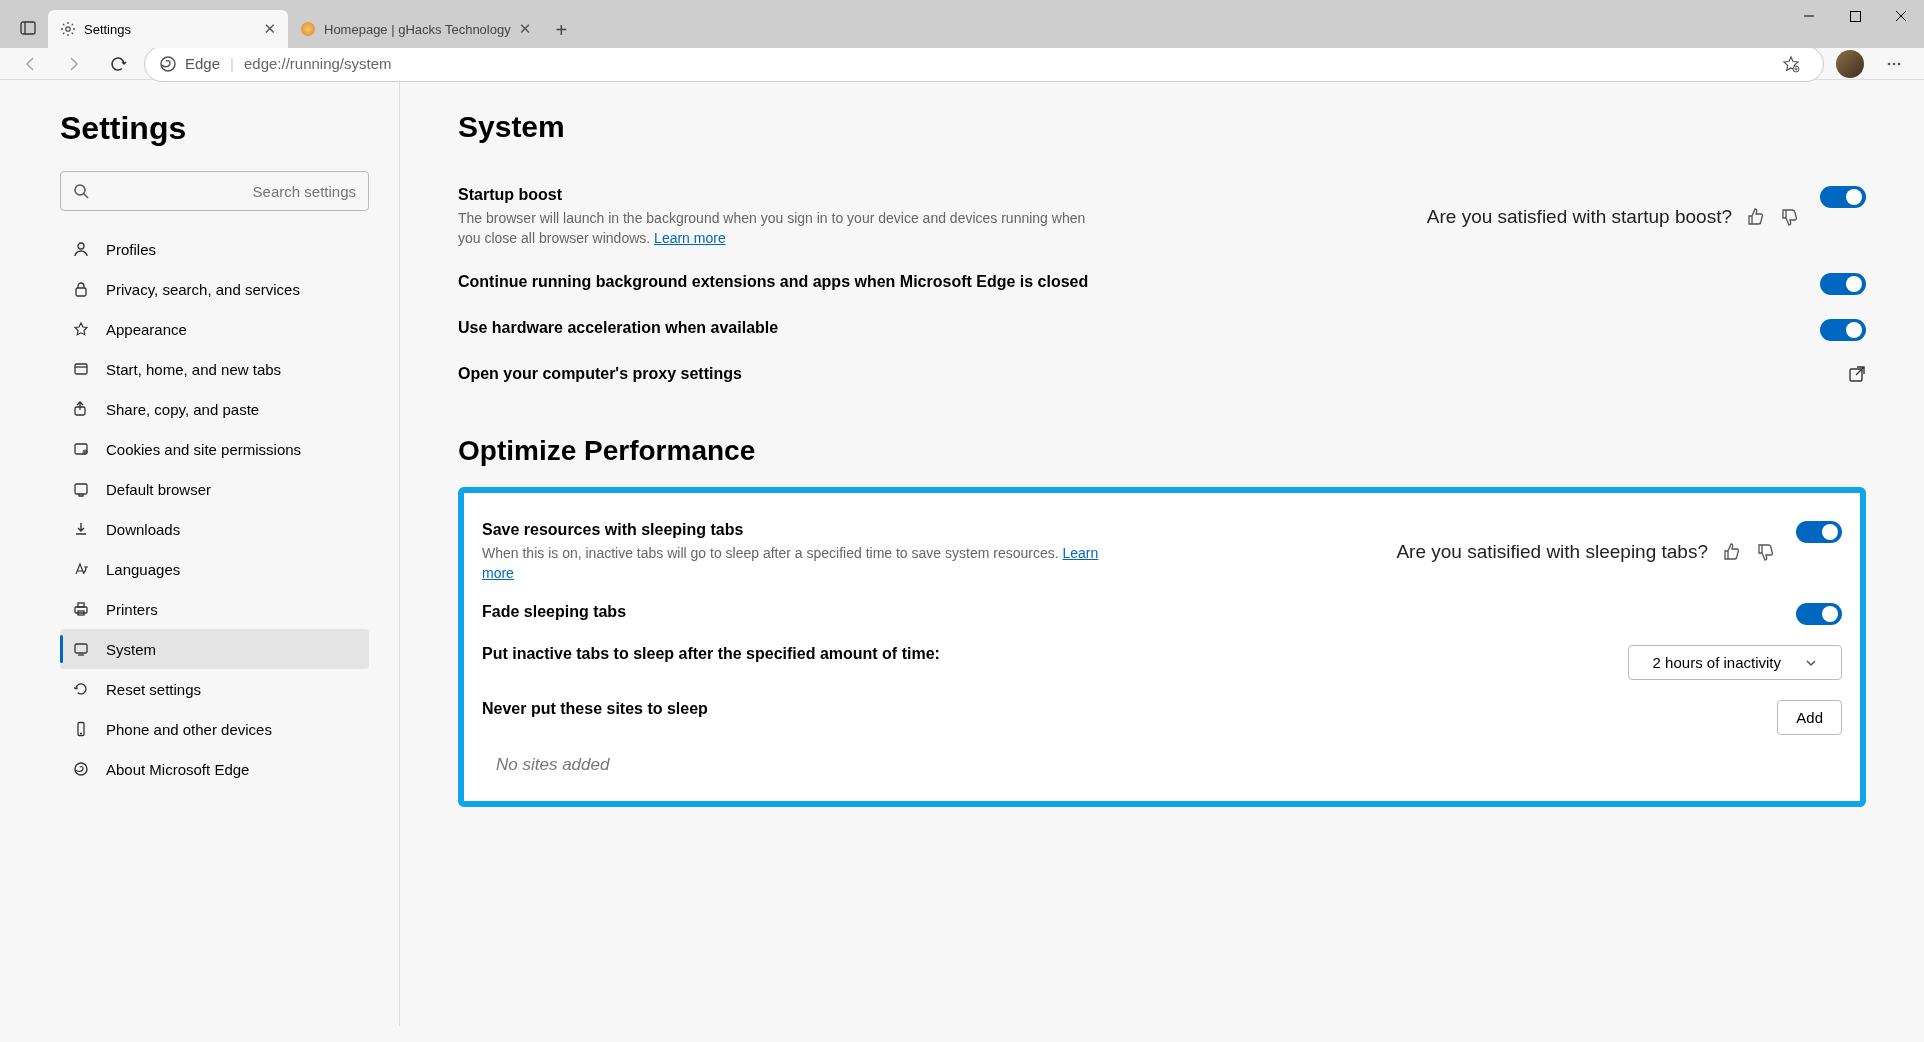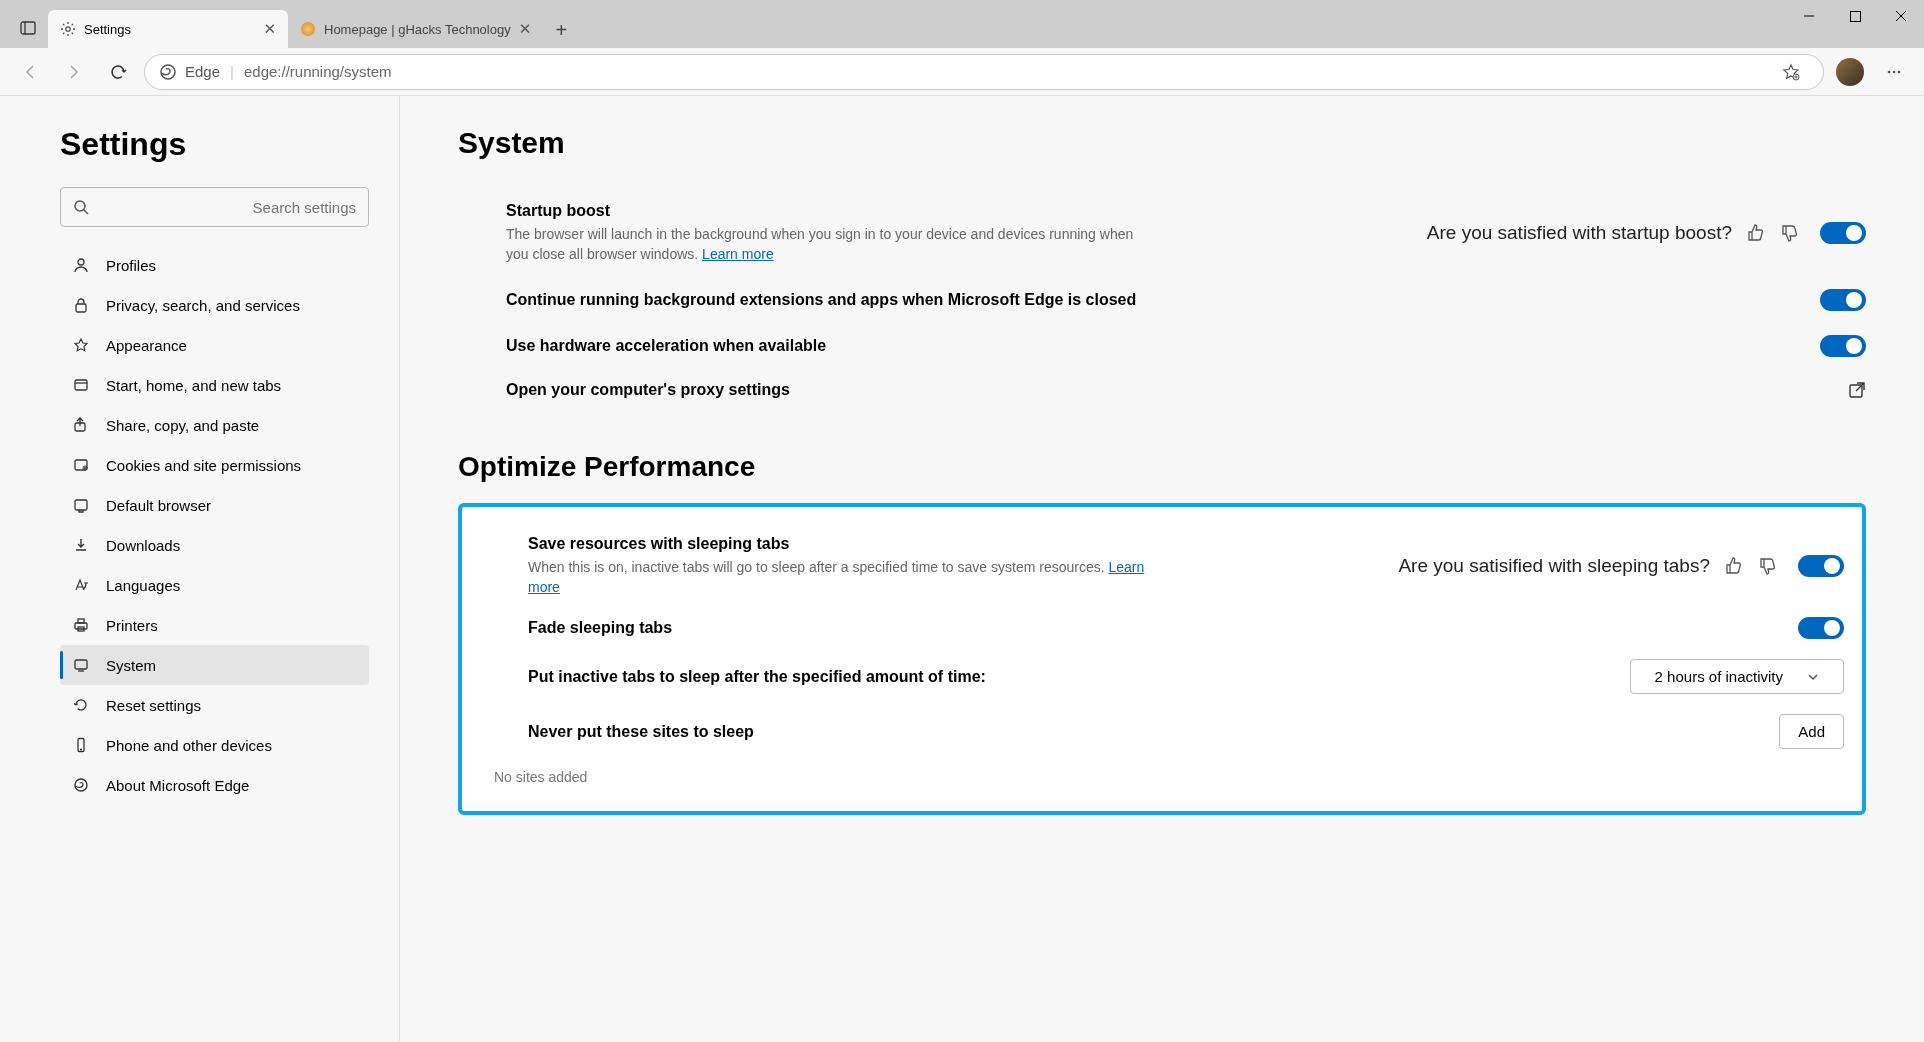--- a/index.html
+++ b/index.html
@@ -77,21 +77,21 @@
 .new-tab-btn {
   width: 36px;
   height: 36px;
   display: flex;
   align-items: center;
   justify-content: center;
   font-size: 20px;
   color: #444;
 }
 .toolbar {
-  height: 48px;
+  height: 32px;
   background: #f7f7f7;
   display: flex;
   align-items: center;
   padding: 0 12px;
   gap: 8px;
   border-bottom: 1px solid #ddd;
 }
 .nav-btn {
   width: 36px;
   height: 36px;
@@ -206,24 +206,22 @@
   margin-bottom: 30px;
 }
 .main h2 {
   font-size: 28px;
   font-weight: 600;
   margin-top: 40px;
   margin-bottom: 20px;
 }
 .setting-row {
   display: flex;
-  align-items: center;
   padding: 12px 0;
   gap: 20px;
-  margin-left: 48px;
 }
 .setting-text { flex: 1; max-width: 640px; }
 .setting-title { font-size: 16px; font-weight: 600; }
 .setting-desc { font-size: 14px; color: #666; margin-top: 4px; line-height: 1.45; }
 .setting-desc a { color: #0067c0; text-decoration: underline; }
 .feedback-row {
   display: flex;
   align-items: center;
   gap: 14px;
   margin-left: auto;
@@ -243,21 +241,21 @@
   position: absolute;
   width: 16px;
   height: 16px;
   border-radius: 50%;
   background: #fff;
   top: 3px;
   right: 4px;
 }
 .ext-link-btn { color: #333; }
 .card {
-  border: 4px solid #0ea5e9;
+  border: 6px solid #0ea5e9;
   border-radius: 6px;
   padding: 18px 18px 26px;
   background: #fff;
 }
 .card .setting-row { padding: 10px 0; }
 .dropdown {
   border: 1px solid #bbb;
   border-radius: 4px;
   padding: 8px 24px;
   display: flex;
@@ -269,22 +267,23 @@
 }
 .add-btn {
   border: 1px solid #bbb;
   border-radius: 4px;
   padding: 8px 18px;
   font-size: 15px;
   background: #fff;
 }
 .empty-msg {
   color: #777;
-  font-size: 14px;
+  font-size: 17px;
   padding: 10px 0 0 14px;
+  font-style: italic;
 }
 svg { display: block; }
 </style>
 </head>
 <body>
 
 <div class="window-chrome">
   <div class="tab-well-btn">
     <svg width="16" height="16" viewBox="0 0 16 16">
         <rect x="1" y="2" width="14" height="12" rx="2" fill="none" stroke="#333" stroke-width="1.3"></rect>

